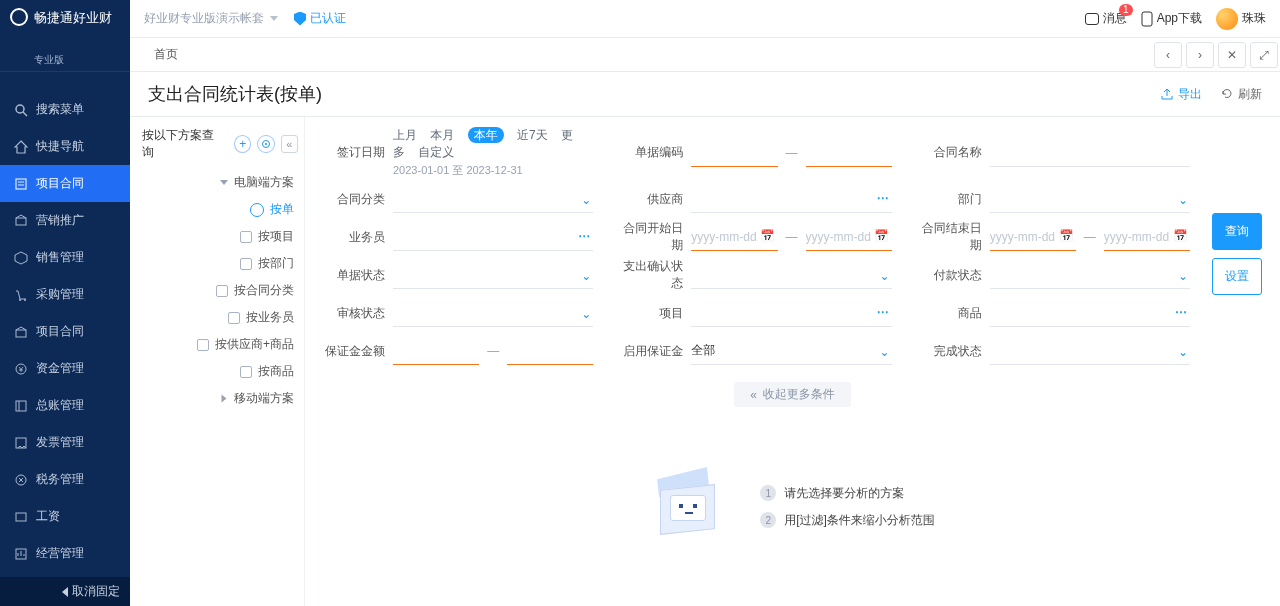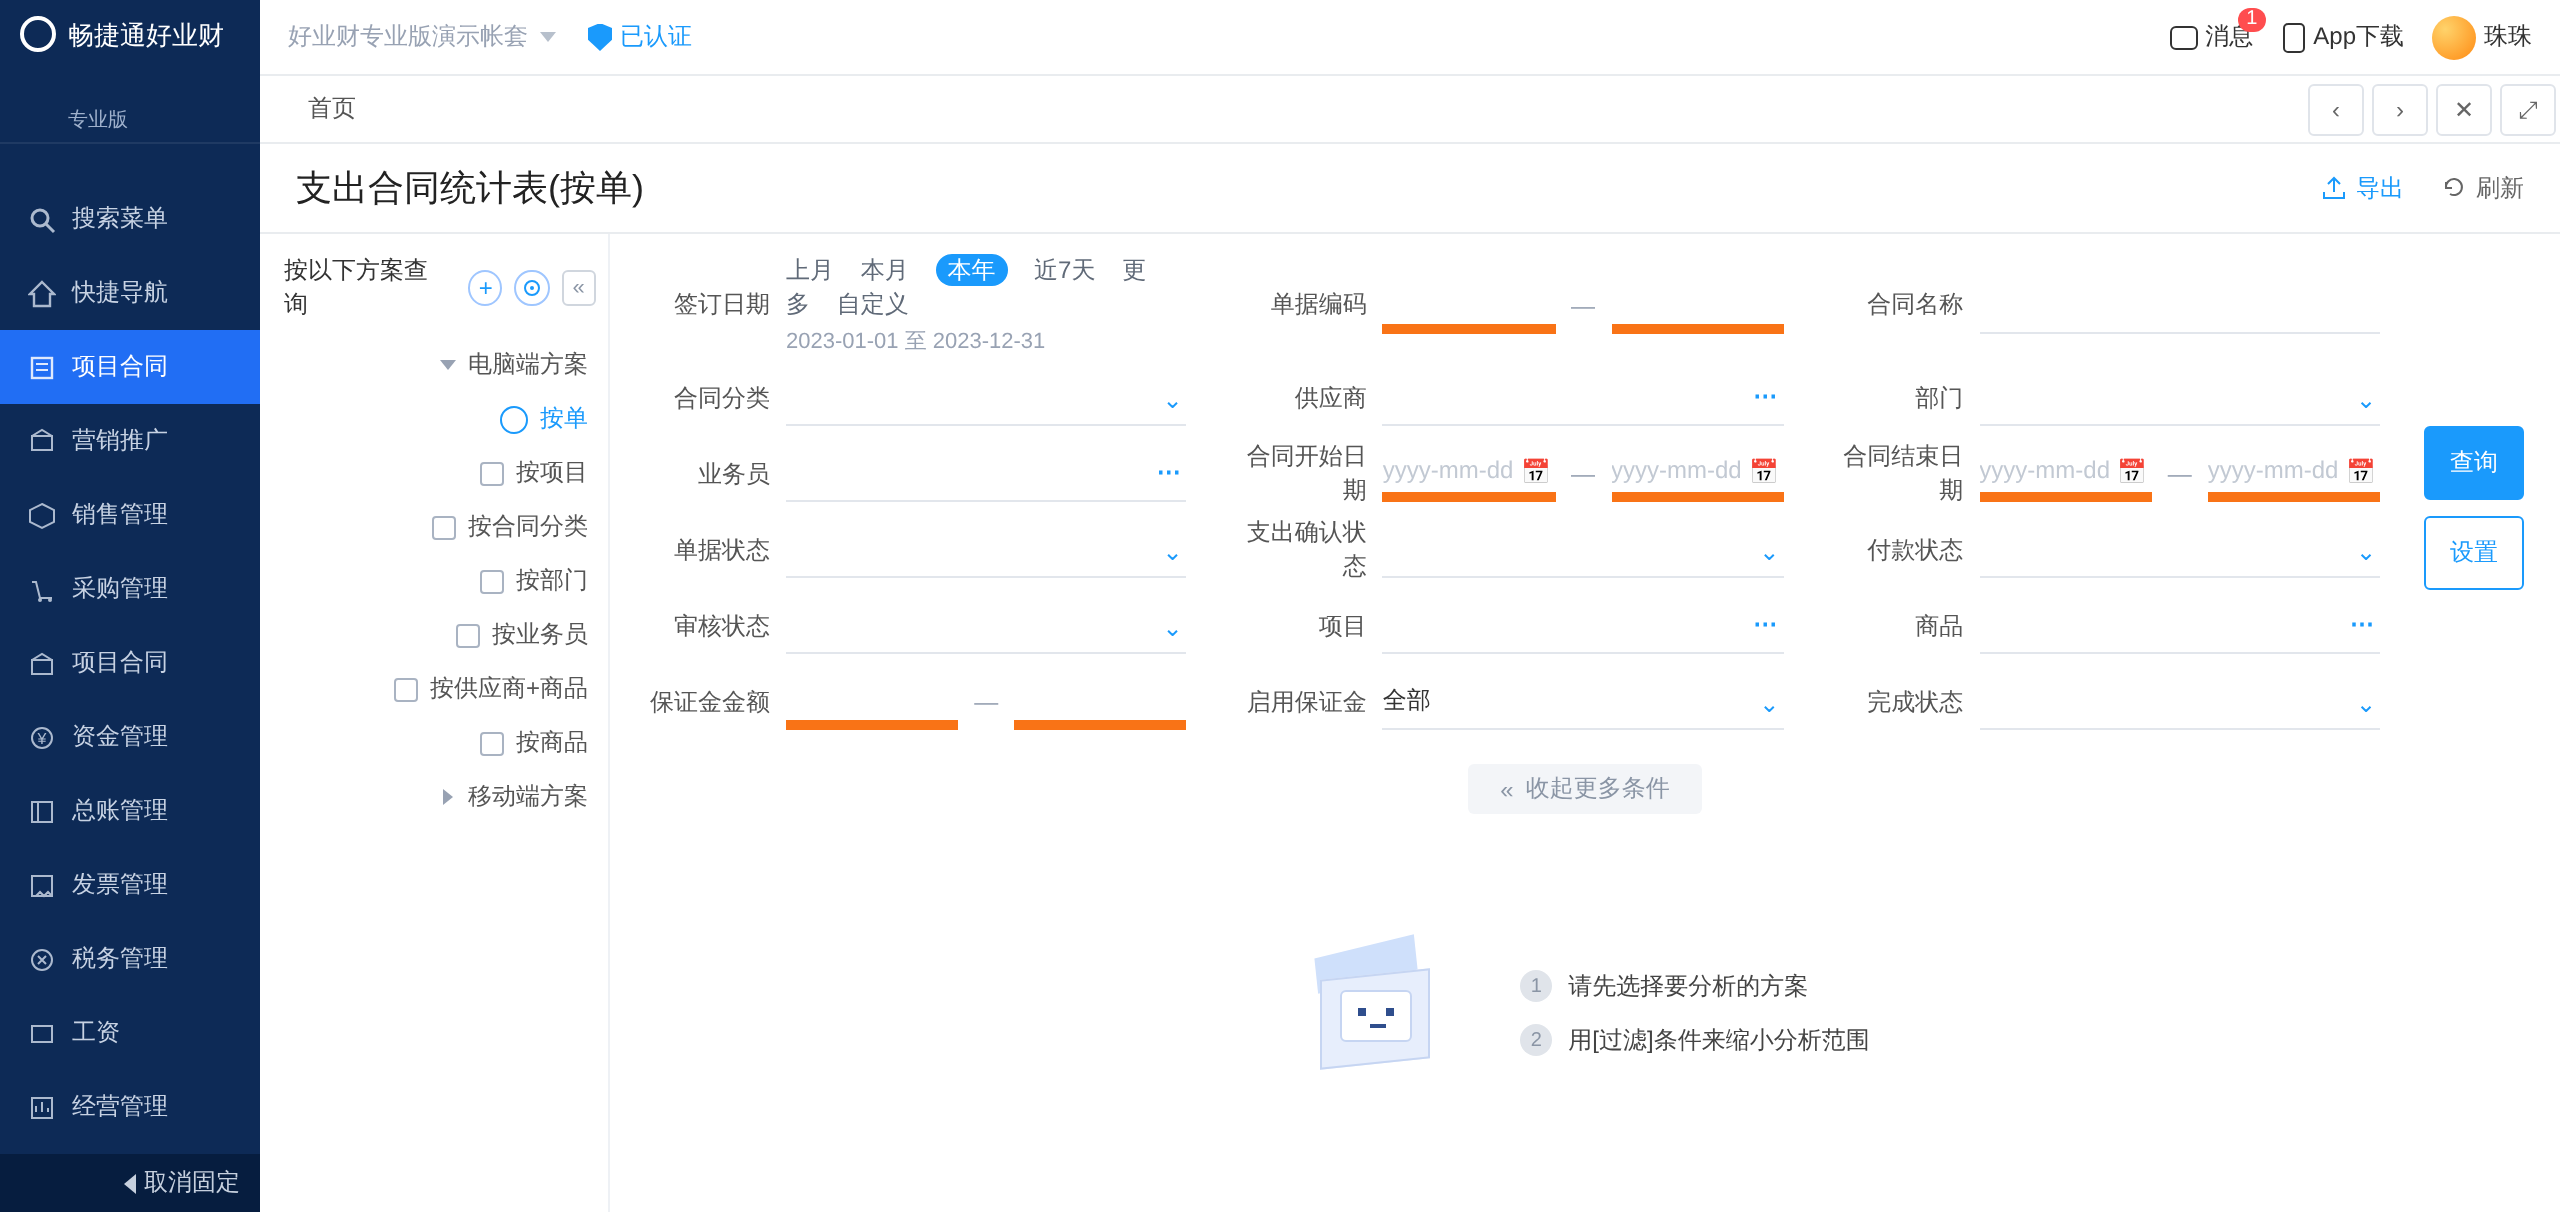--- a/index.html
+++ b/index.html
@@ -73,21 +73,21 @@
 .opt{color:#606a78;margin-right:10px;cursor:pointer;}
 .opt.active{background:#1a9afc;color:#fff;padding:1px 6px;border-radius:8px;}
 .subdate{color:#98a2b3;font-size:11px;margin-top:2px;}
 .chev-open{position:absolute;right:2px;top:8px;color:#1a9afc;font-size:12px;}
 .dots{position:absolute;right:2px;top:6px;color:#1a9afc;letter-spacing:1px;font-weight:bold;}
 .cal{position:absolute;right:2px;top:6px;color:#1a9afc;}
 .txtin{border:none;outline:none;width:100%;height:26px;font-size:12px;color:#333;background:transparent;}
 .txtin::placeholder{color:#c2c9d3;}
 .range-split{color:#98a2b3;margin:0 8px;}
 .range-box{flex:1;display:flex;align-items:center;}
-.rb{flex:1;border-bottom:5px solid #f97316;position:relative;height:28px;display:flex;align-items:center;}
+.rb{flex:1;border-bottom:1px solid #f97316;position:relative;height:28px;display:flex;align-items:center;}
 .actions{position:absolute;right:18px;top:96px;display:flex;flex-direction:column;gap:8px;}
 .btn{padding:9px 12px;border-radius:3px;font-size:12px;cursor:pointer;text-align:center;}
 .btn.primary{background:#1a9afc;color:#fff;border:1px solid #1a9afc;}
 .btn.ghost{background:#fff;color:#1a9afc;border:1px solid #1a9afc;}
 .collapse-bar{margin:6px auto 0;background:#f3f5f8;color:#8a95a5;padding:4px 16px;display:inline-flex;align-items:center;gap:6px;cursor:pointer;align-self:center;border-radius:3px;}
 
 .empty-zone{flex:1;display:flex;align-items:center;justify-content:center;gap:30px;}
 .robot{width:80px;height:80px;position:relative;}
 .robot .box{position:absolute;left:10px;top:20px;width:55px;height:45px;background:#e7eefc;border:1px solid #c6d5f2;transform:skewY(-6deg);}
 .robot .face{position:absolute;left:20px;top:28px;width:36px;height:26px;background:#fff;border:1px solid #c6d5f2;border-radius:3px;}
@@ -343,25 +343,25 @@
         <div class="tree-item child selected">
             <span class="dot-ico"></span>
             <span>按单</span>
           </div>
         <div class="tree-item child">
             <span class="sq-ico"></span>
             <span>按项目</span>
           </div>
         <div class="tree-item child">
             <span class="sq-ico"></span>
-            <span>按合同分类</span>
+            <span>按部门</span>
           </div>
         <div class="tree-item child">
             <span class="sq-ico"></span>
-            <span>按部门</span>
+            <span>按合同分类</span>
           </div>
         <div class="tree-item child">
             <span class="sq-ico"></span>
             <span>按业务员</span>
           </div>
         <div class="tree-item child">
             <span class="sq-ico"></span>
             <span>按供应商+商品</span>
           </div>
         <div class="tree-item child">

